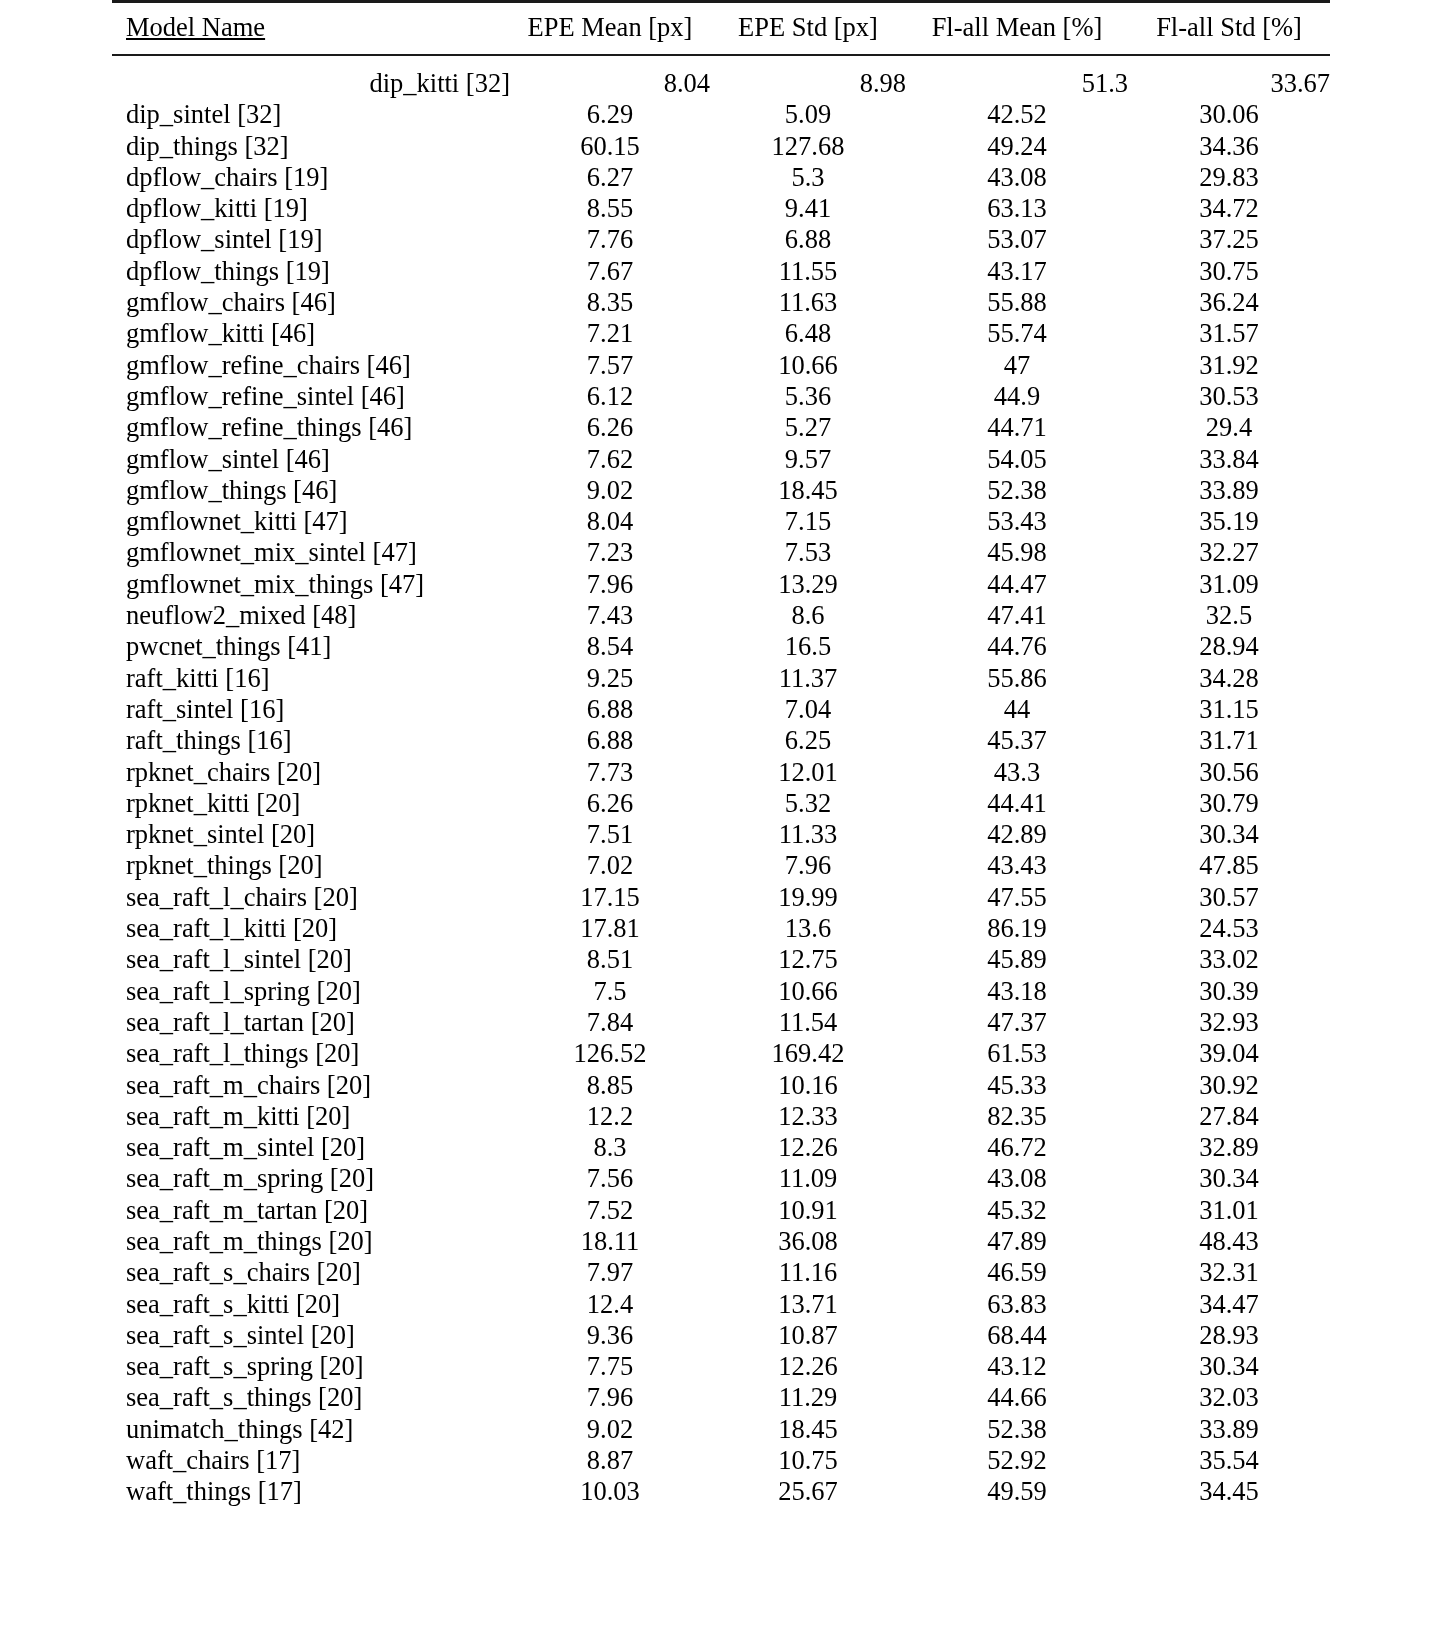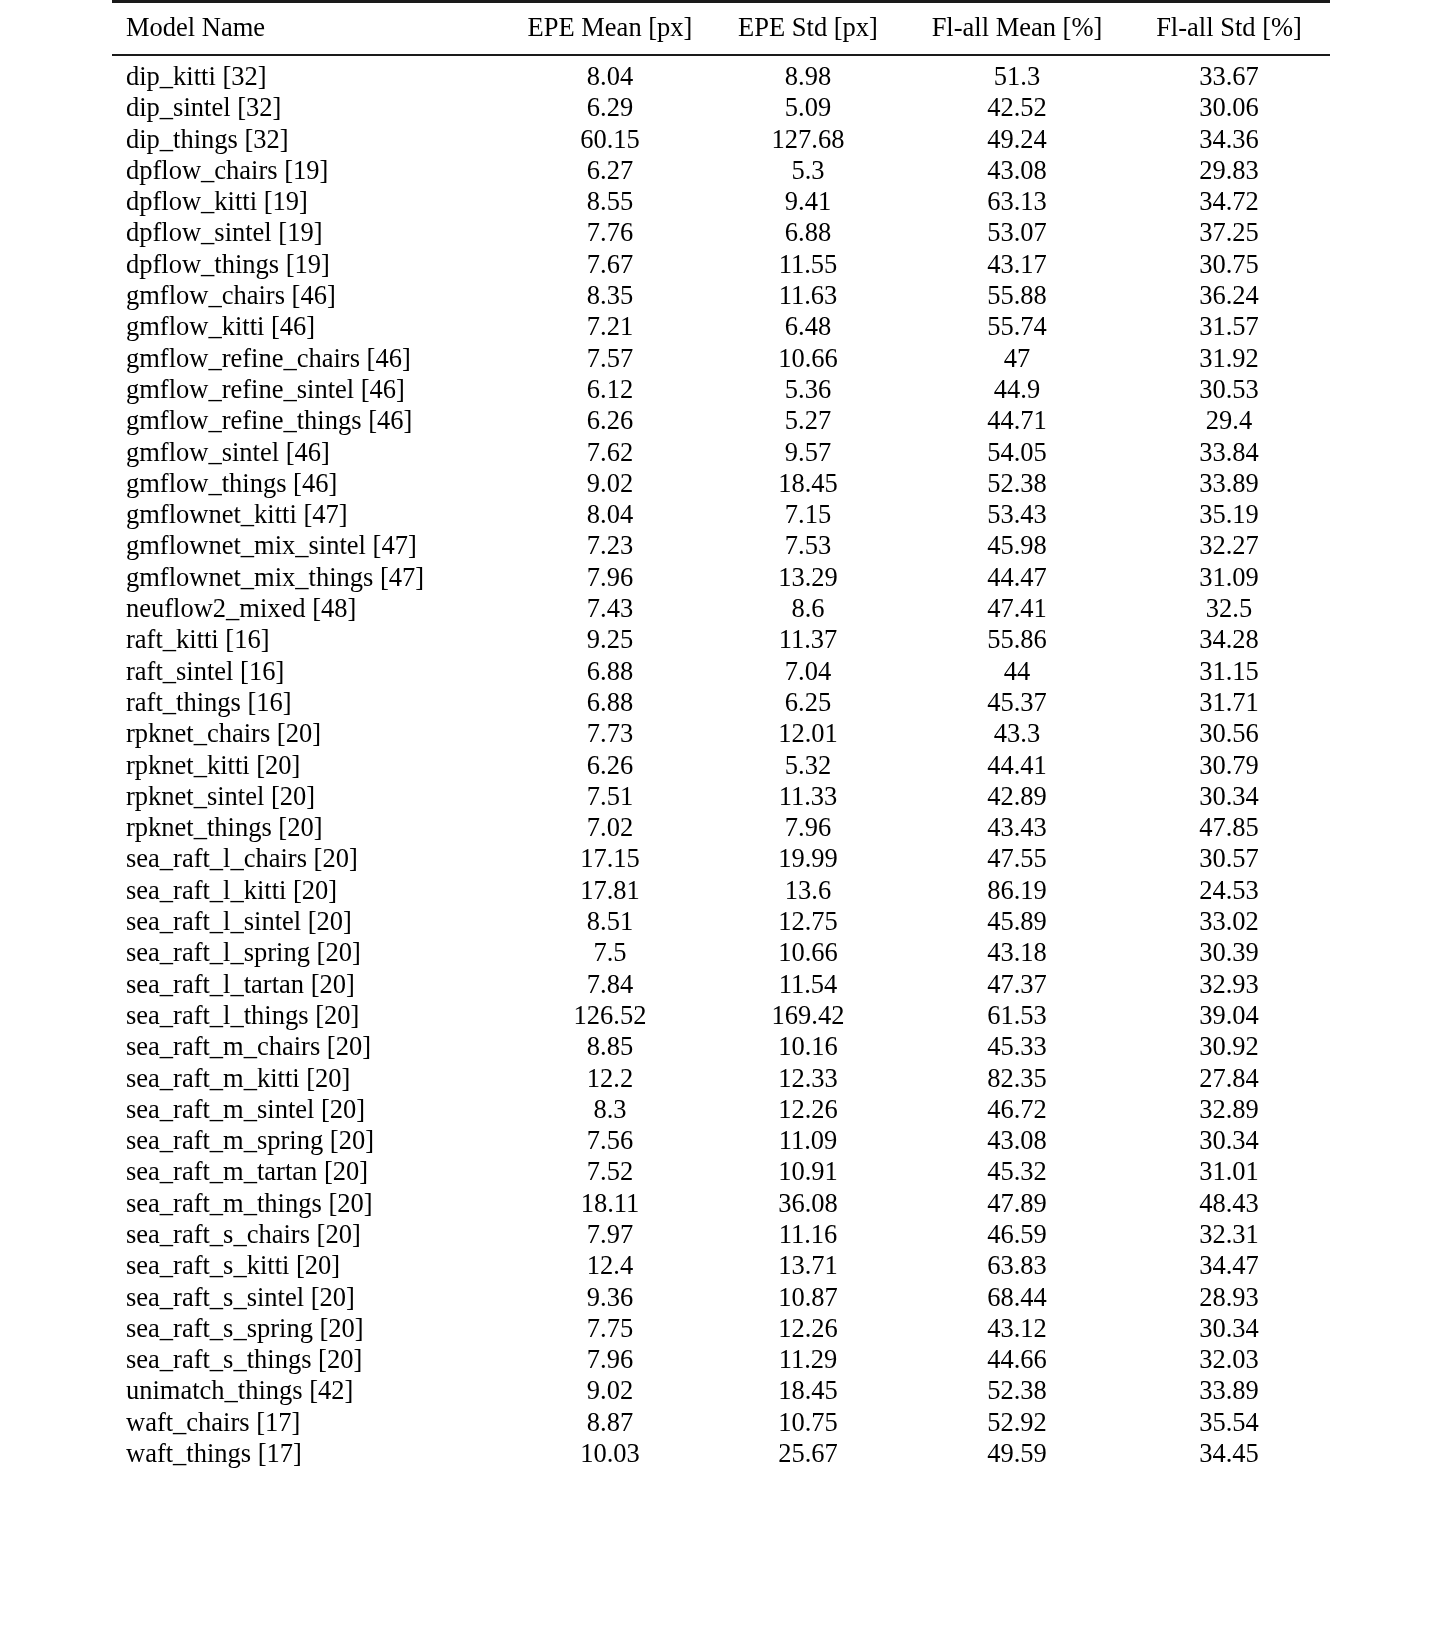--- a/index.html
+++ b/index.html
@@ -46,35 +46,35 @@
     line-height: 0;
   }
 
   thead th {
     font-weight: normal;
     font-size: 26.5px;
     padding: 9px 0 11px 0;
     vertical-align: bottom;
     white-space: nowrap;
   }
-  th.col-model  { text-align: left;   padding-left: 14px; }
+  th.col-model  { text-align: left;   padding-left: 14px; text-decoration: underline; }
   th.col-num    { text-align: center; }
 
   tbody td {
     font-size: 26.5px;
     line-height: 31.3px;
     height: 31.3px;
     padding: 0;
     white-space: nowrap;
     vertical-align: baseline;
   }
   td.col-model { text-align: left;   padding-left: 14px; }
   td.col-num   { text-align: center; }
 
-  tbody tr:first-child td { padding-top: 5px; }
+  tbody tr:first-child td { padding-top: 12px; text-align: right; }
 
   
   col.c-model { width: 398px; }
   col.c-m1    { width: 200px; }
   col.c-m2    { width: 196px; }
   col.c-m3    { width: 222px; }
   col.c-m4    { width: 202px; }
 </style>
 </head>
 <body>
@@ -224,20 +224,27 @@
           <td class="col-num">31.09</td>
         </tr>
         <tr>
           <td class="col-model">neuflow2_mixed [48]</td>
           <td class="col-num">7.43</td>
           <td class="col-num">8.6</td>
           <td class="col-num">47.41</td>
           <td class="col-num">32.5</td>
         </tr>
         <tr>
+          <td class="col-model">pwcnet_things [41]</td>
+          <td class="col-num">8.54</td>
+          <td class="col-num">16.5</td>
+          <td class="col-num">44.76</td>
+          <td class="col-num">28.94</td>
+        </tr>
+        <tr>
           <td class="col-model">raft_kitti [16]</td>
           <td class="col-num">9.25</td>
           <td class="col-num">11.37</td>
           <td class="col-num">55.86</td>
           <td class="col-num">34.28</td>
         </tr>
         <tr>
           <td class="col-model">raft_sintel [16]</td>
           <td class="col-num">6.88</td>
           <td class="col-num">7.04</td>

